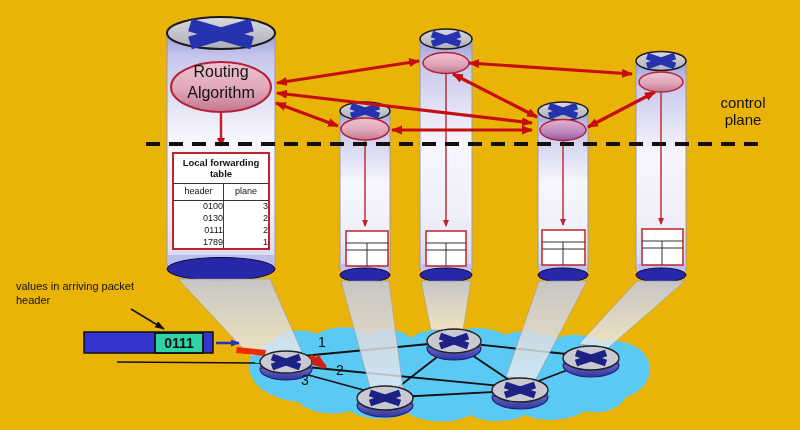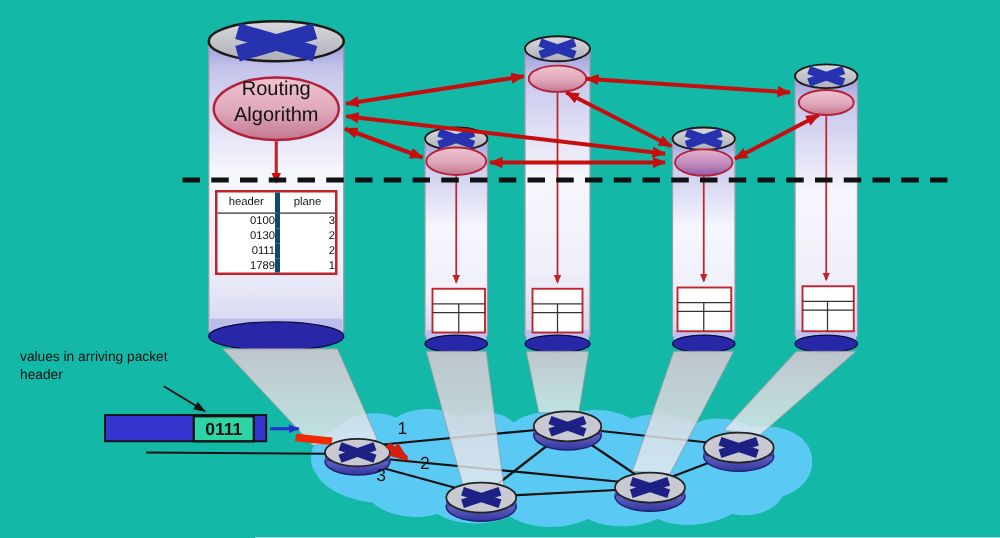--- a/index.html
+++ b/index.html
@@ -1,36 +1,36 @@
 <!DOCTYPE html>
 <html><head>
 <meta charset="utf-8">
 <style>
   html,body{margin:0;padding:0;background:#fff;}
-  .stage{position:relative;width:800px;height:430px;background:#14b8a6;overflow:hidden;
+  .stage{position:relative;width:800px;height:430px;background:#eab308;overflow:hidden;
          font-family:"Liberation Sans", sans-serif;color:#111;}
   .stage svg{position:absolute;left:0;top:0;}
   .txt{position:absolute;color:#111;}
   .ra-label{left:171px;top:62px;width:100px;text-align:center;font-size:16px;line-height:1.3;}
   .plane-label{width:70px;text-align:center;font-size:15px;line-height:1.15;}
   .ctrl{left:708px;top:94px;}
   .data{left:708px;top:154px;}
   .values-label{left:16px;top:280px;width:146px;font-size:11px;line-height:1.25;}
   .pkt-val{left:155px;top:335px;width:48px;text-align:center;font-size:14px;font-weight:600;}
   .port{font-size:14px;width:14px;text-align:center;}
   .p1{left:315px;top:334px;} .p2{left:333px;top:362px;} .p3{left:298px;top:372px;}
   
   .ftable{position:absolute;left:172px;top:152px;width:94px;background:#fff;
           border:2px solid #c22229;font-size:9px;line-height:1.1;}
   .ft-title{height:27px;border-bottom:1px solid #333;display:flex;align-items:center;
             justify-content:center;text-align:center;font-weight:700;font-size:9.5px;padding:1px 4px;}
   .ft-row{display:grid;grid-template-columns:50px 1fr;}
   .ft-cell{text-align:center;padding:2px 0;}
   .ft-head .ft-cell{border-bottom:1px solid #333;padding:3px 0;}
-  .ft-c1{border-right:4px solid #0c4a6e;}
+  .ft-c1{border-right:1px solid #0c4a6e;}
   .ft-body .ft-cell{padding:1px 0;text-align:right;}
 </style>
 </head>
 <body>
 
 <div class="stage">
 <svg width="800" height="430" viewBox="0 0 800 430">
   <defs>
     <linearGradient id="cyl" x1="0" y1="0" x2="0" y2="1">
       <stop offset="0" stop-color="#9b9bd8"></stop>
@@ -268,20 +268,21 @@
     <line x1="392" y1="130" x2="532" y2="130" marker-start="url(#raS)" marker-end="url(#raE)"></line>
     <line x1="453" y1="74" x2="537" y2="117" marker-start="url(#raS)" marker-end="url(#raE)"></line>
     <line x1="469" y1="63" x2="632" y2="74" marker-start="url(#raS)" marker-end="url(#raE)"></line>
     <line x1="588" y1="127" x2="655" y2="92" marker-start="url(#raS)" marker-end="url(#raE)"></line>
   </g>
 </svg>
 
 <div class="txt ra-label">Routing Algorithm</div>
 
 <div class="ftable">
+  <div class="ft-title">Local forwarding table</div>
   <div class="ft-row ft-head">
     <div class="ft-cell ft-c1">header</div>
     <div class="ft-cell">plane</div>
   </div>
   <div class="ft-body">
     <div class="ft-row">
       <div class="ft-cell ft-c1">0100</div>
       <div class="ft-cell">3</div>
     </div>
     <div class="ft-row">
@@ -292,20 +293,21 @@
       <div class="ft-cell ft-c1">0111</div>
       <div class="ft-cell">2</div>
     </div>
     <div class="ft-row">
       <div class="ft-cell ft-c1">1789</div>
       <div class="ft-cell">1</div>
     </div>
   </div>
 </div>
 
+<div class="txt plane-label ctrl">control plane</div>
 
 <div class="txt values-label">values in arriving packet header</div>
 <div class="txt pkt-val">0111</div>
 
 <div class="txt port p1">1</div>
 <div class="txt port p2">2</div>
 <div class="txt port p3">3</div>
 </div>
 
 </body></html>

